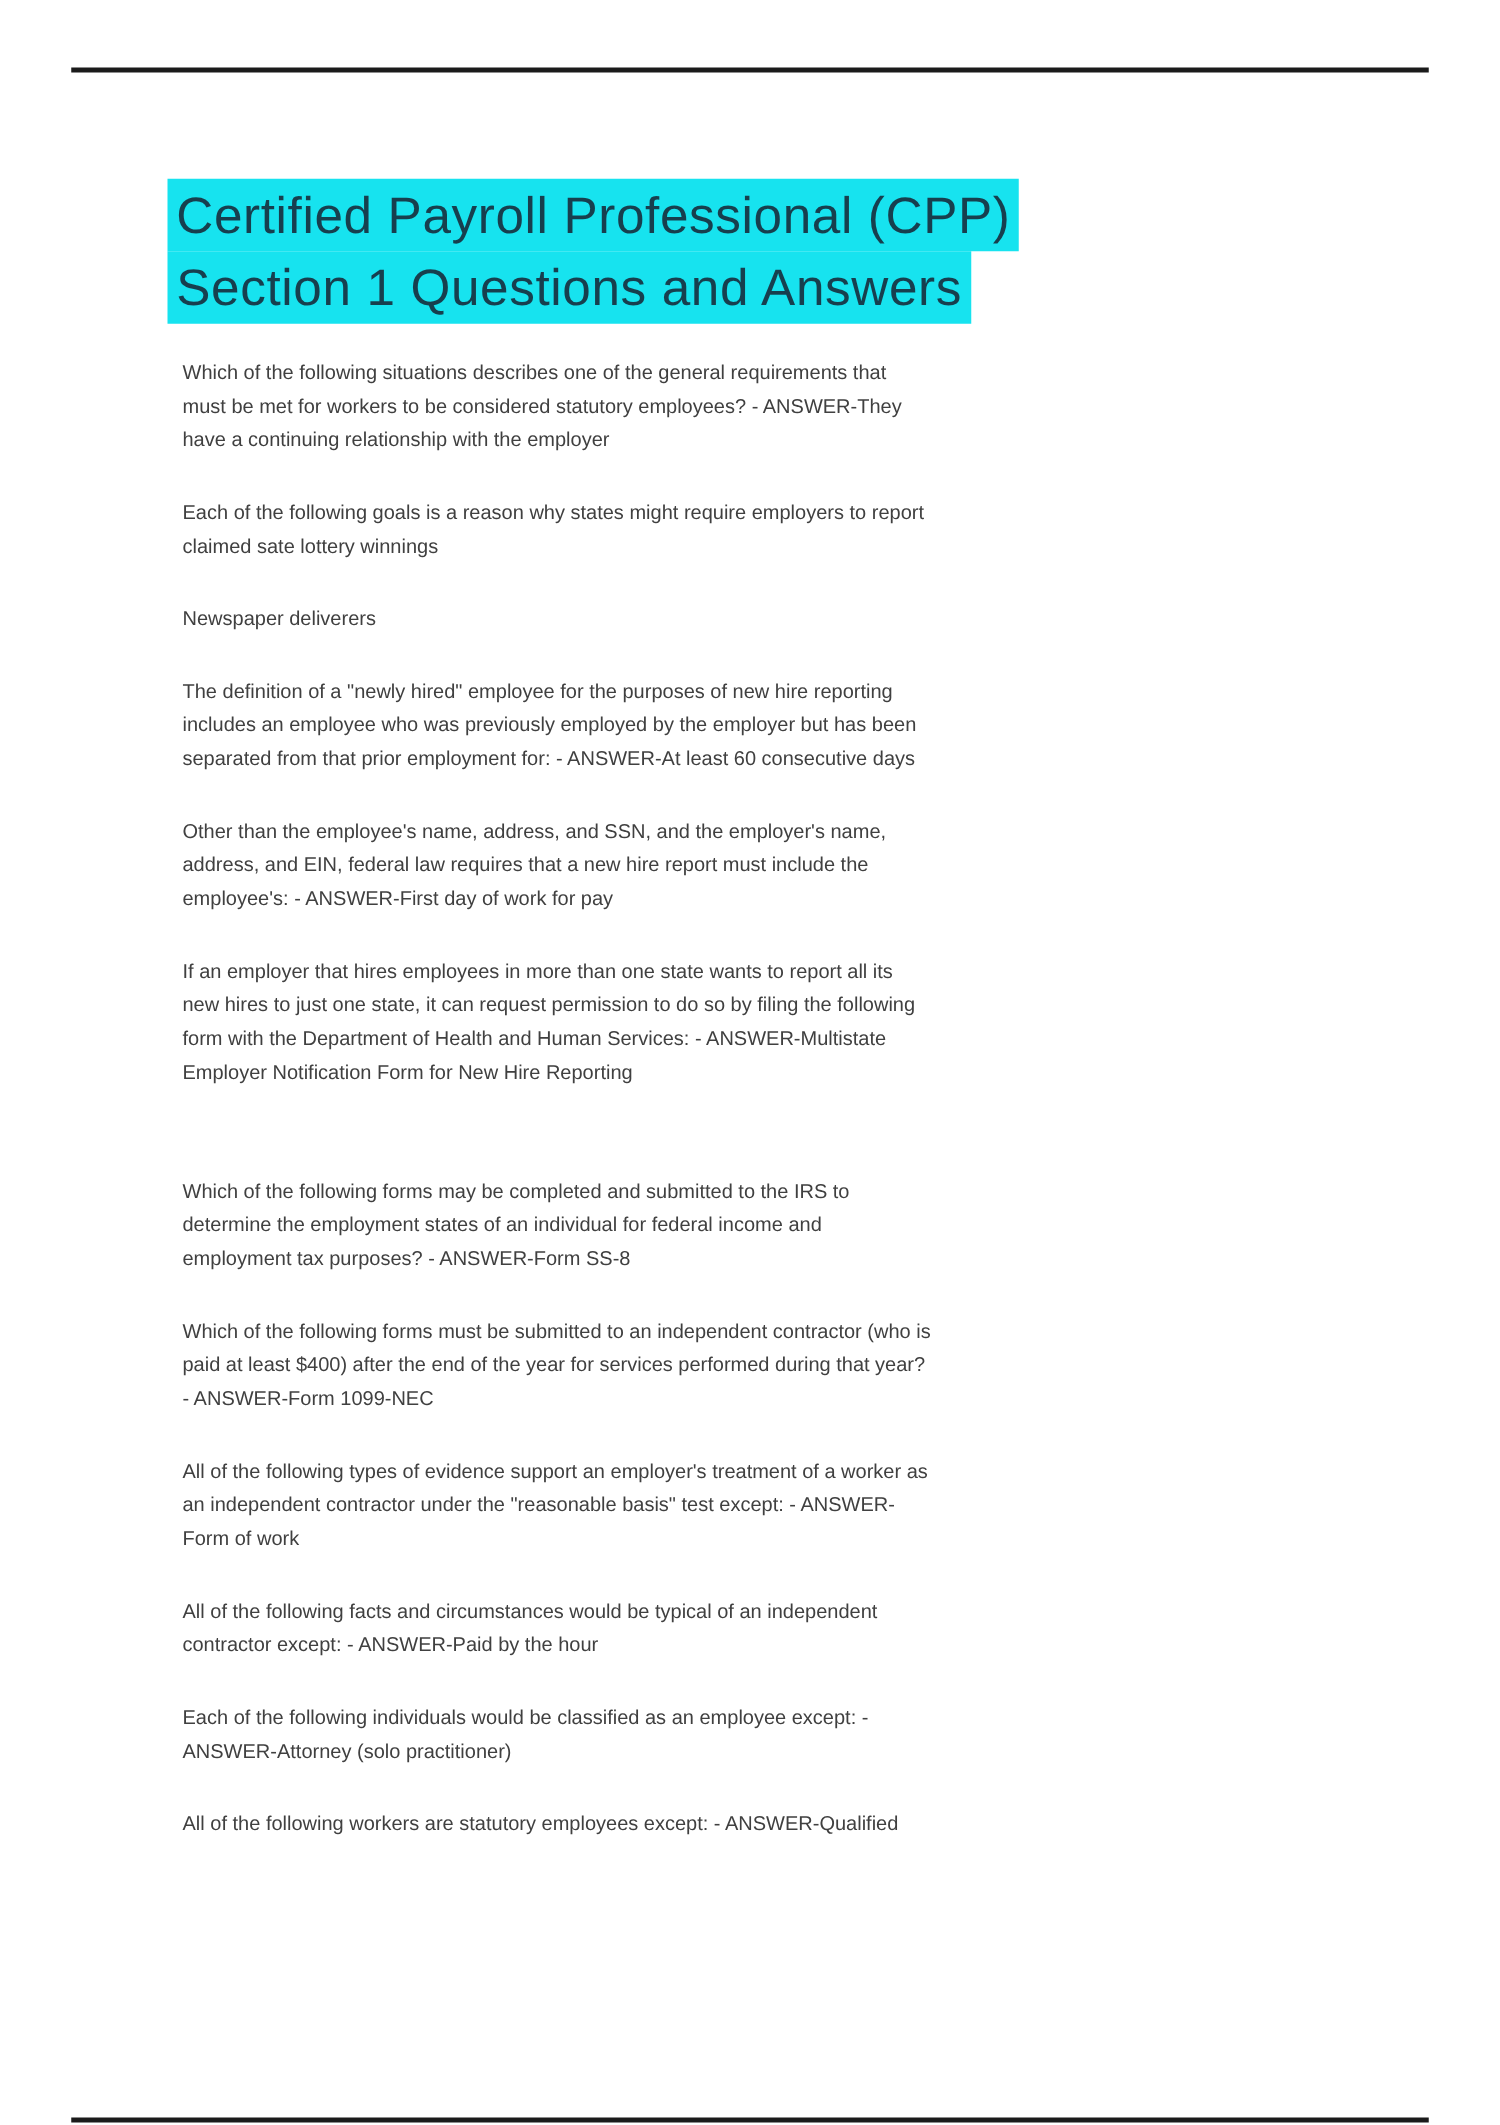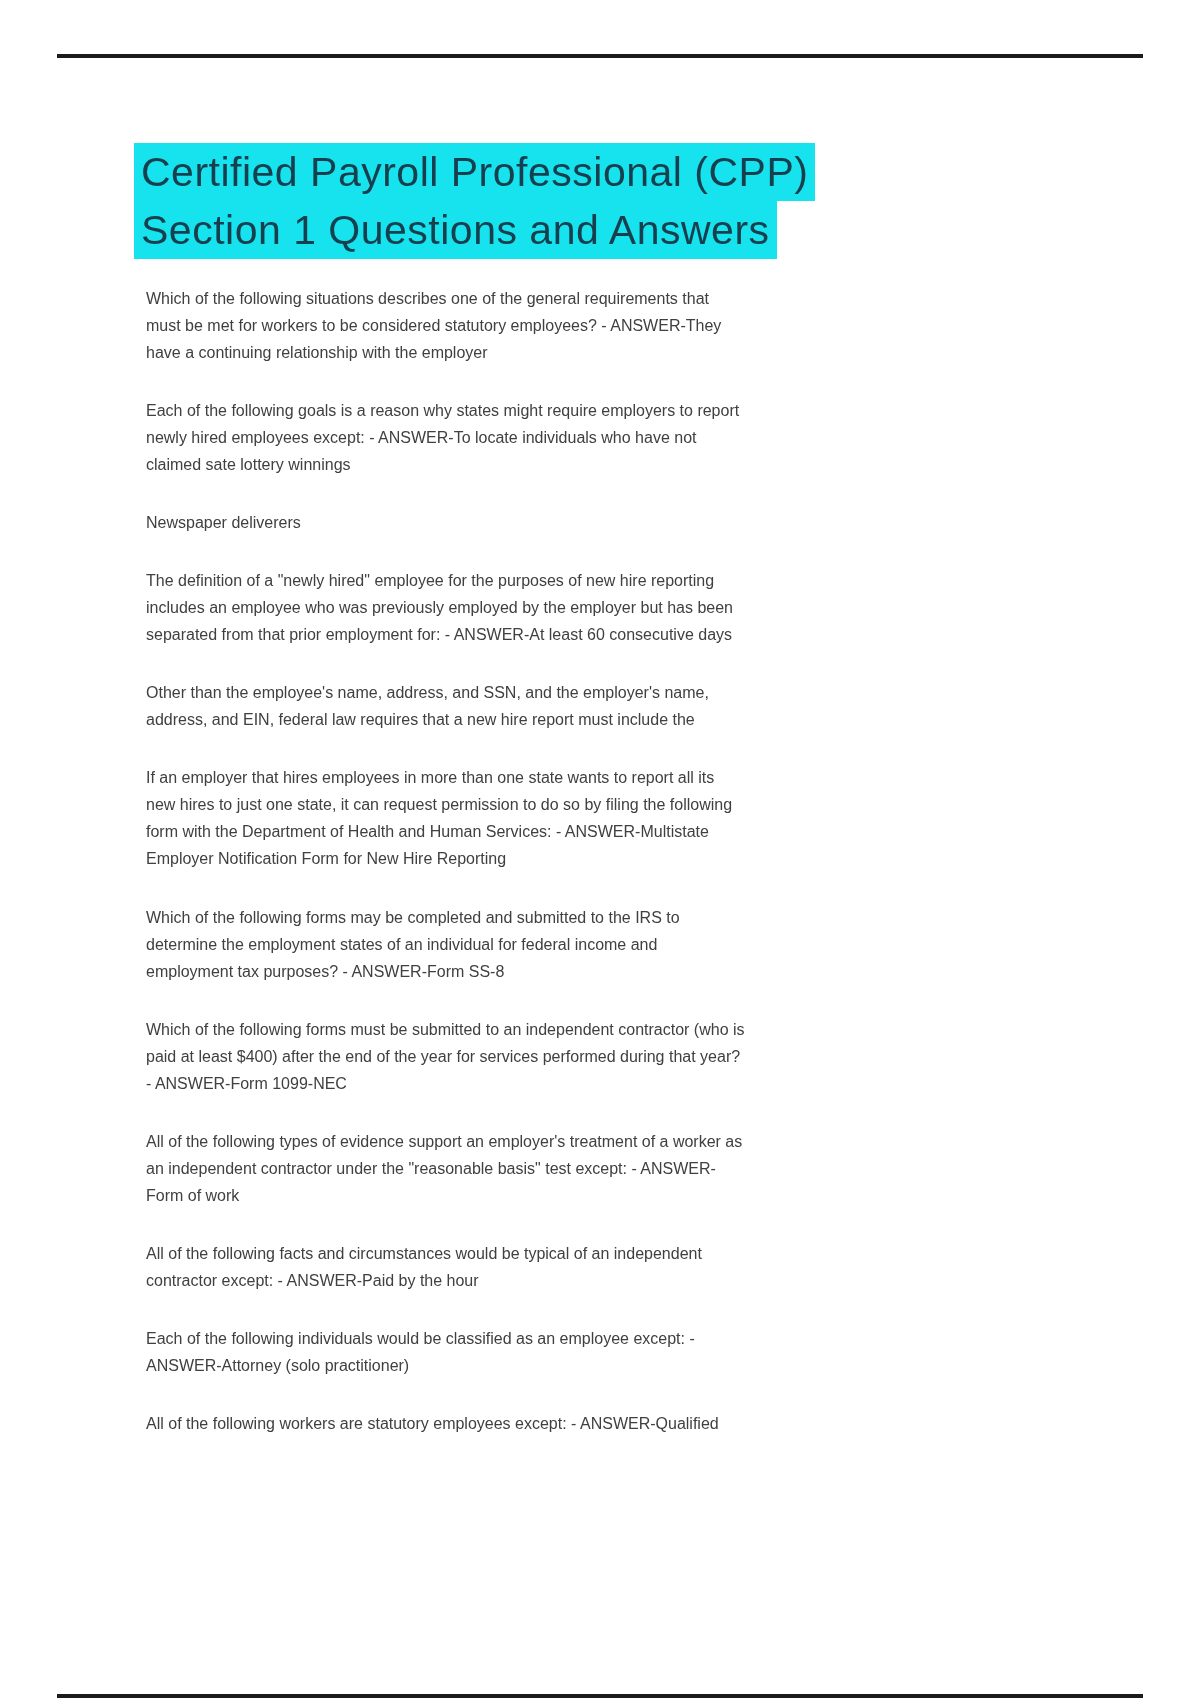--- a/index.html
+++ b/index.html
@@ -49,21 +49,21 @@
     top: 285px;
     width: 930px;
     font-size: 16px;
     line-height: 27px;
     color: var(--body-text-color, #404040);
   }
   .content p {
     margin: 0 0 31px 0;
   }
   .content p.gap-after {
-    margin-bottom: 32px;
+    margin-bottom: 68px;
   }
   .text-line {
     display: block;
     white-space: nowrap;
   }
 </style>
 </head>
 <body>
 
 <div class="page" style="--highlight-color: #17e3ef; --title-text-color: #173f4e; --body-text-color: #404040; --rule-color: #1b1b1b;">
@@ -75,34 +75,34 @@
   </h1>
 
   <div class="content">
     <p>
       <span class="text-line">Which of the following situations describes one of the general requirements that</span>
       <span class="text-line">must be met for workers to be considered statutory employees? - ANSWER-They</span>
       <span class="text-line">have a continuing relationship with the employer</span>
     </p>
     <p>
       <span class="text-line">Each of the following goals is a reason why states might require employers to report</span>
-      <span class="text-line">newly hired employees except: - ANSWER-To locate individuals who have not</span>
       <span class="text-line">claimed sate lottery winnings</span>
     </p>
     <p>
       <span class="text-line">Newspaper deliverers</span>
     </p>
     <p>
       <span class="text-line">The definition of a "newly hired" employee for the purposes of new hire reporting</span>
       <span class="text-line">includes an employee who was previously employed by the employer but has been</span>
       <span class="text-line">separated from that prior employment for: - ANSWER-At least 60 consecutive days</span>
     </p>
     <p>
       <span class="text-line">Other than the employee's name, address, and SSN, and the employer's name,</span>
       <span class="text-line">address, and EIN, federal law requires that a new hire report must include the</span>
+      <span class="text-line">employee's: - ANSWER-First day of work for pay</span>
     </p>
     <p class="gap-after">
       <span class="text-line">If an employer that hires employees in more than one state wants to report all its</span>
       <span class="text-line">new hires to just one state, it can request permission to do so by filing the following</span>
       <span class="text-line">form with the Department of Health and Human Services: - ANSWER-Multistate</span>
       <span class="text-line">Employer Notification Form for New Hire Reporting</span>
     </p>
     <p>
       <span class="text-line">Which of the following forms may be completed and submitted to the IRS to</span>
       <span class="text-line">determine the employment states of an individual for federal income and</span>

